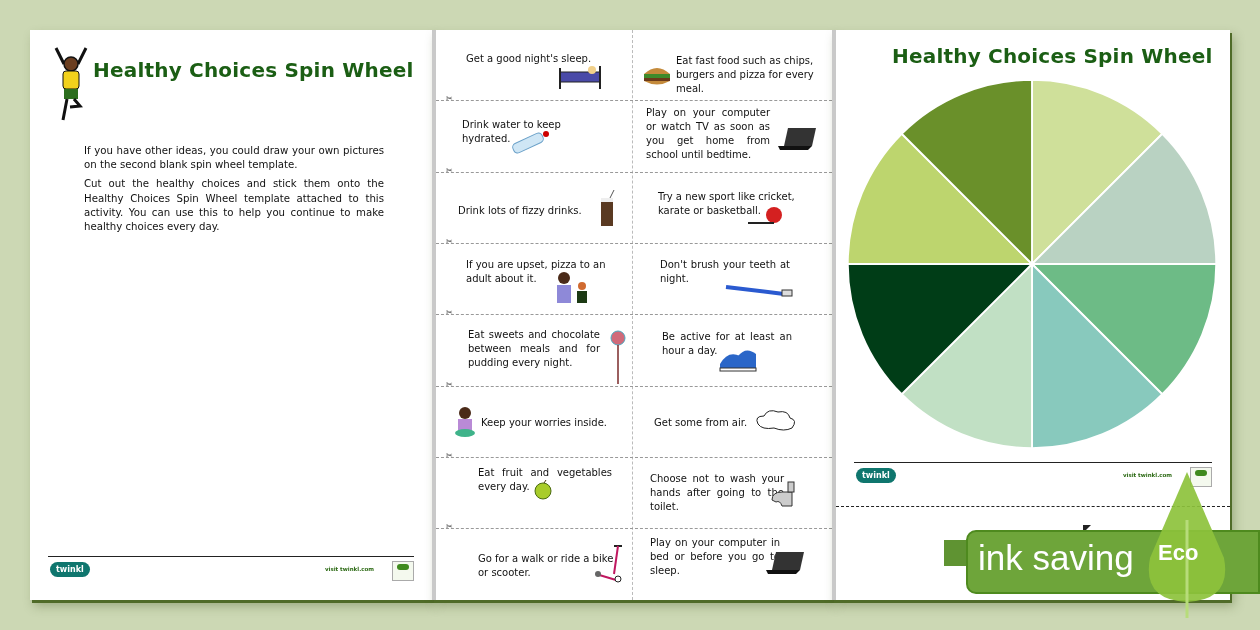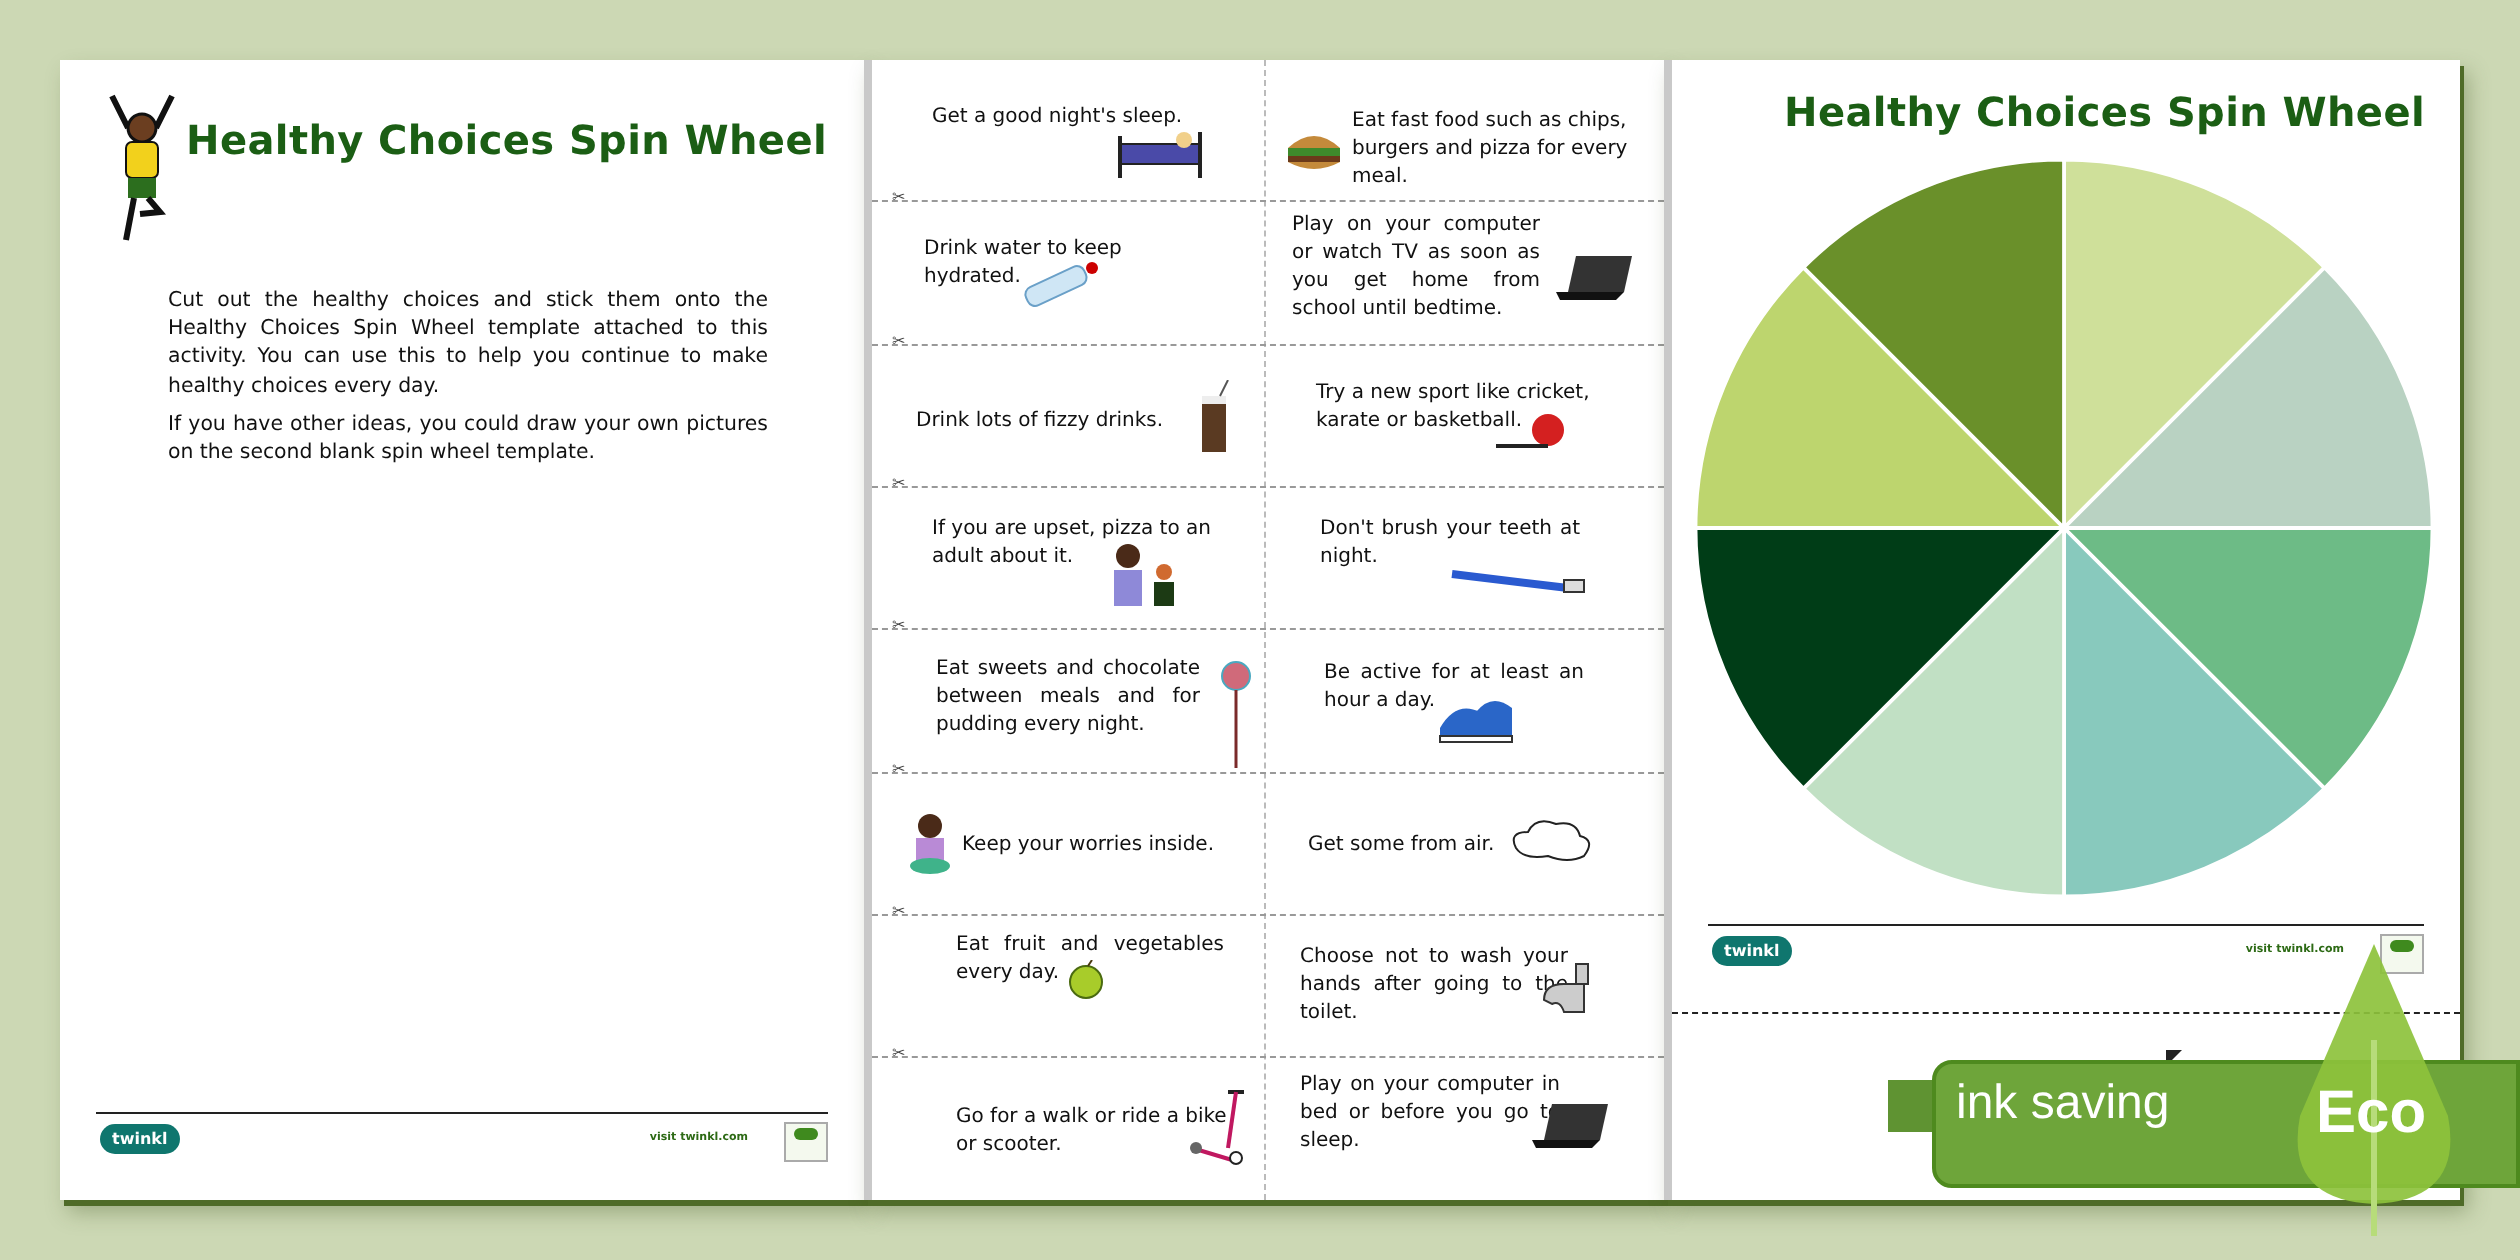--- a/index.html
+++ b/index.html
@@ -23,40 +23,40 @@
 .grid{position:absolute;left:0;top:0;width:100%;height:100%}
 .card{position:absolute;font-size:10px;line-height:14px;color:#111}
 .hdash{position:absolute;left:0;width:100%;border-top:1px dashed #999}
 .vdash{position:absolute;top:0;height:100%;left:196px;border-left:1px dashed #bbb}
 .sc{position:absolute;left:10px;font-size:8px;color:#444}
 .ic{position:absolute}
 #p3 .title{position:absolute;left:56px;top:14px;font-size:20px}
 .wheel{position:absolute;left:8px;top:46px;width:376px;height:376px}
 .eco{position:absolute;left:966px;top:530px;width:294px;height:64px;background:#6ea53a;border-radius:10px 0 0 10px;border:2px solid #4e8a1e}
 .eco-stub{position:absolute;left:944px;top:540px;width:24px;height:26px;background:#5f9332}
-.eco-text{position:absolute;left:978px;top:538px;color:#fff;font-size:24px;font-family:"Liberation Sans",sans-serif}
+.eco-text{position:absolute;left:978px;top:538px;color:#fff;font-size:35px;font-family:"Liberation Sans",sans-serif}
 .leaf{position:absolute;left:1142px;top:470px;width:90px;height:150px}
-.eco-word{position:absolute;left:1158px;top:540px;color:#fff;font-size:30px;font-weight:bold;font-family:"Liberation Sans",sans-serif}
+.eco-word{position:absolute;left:1158px;top:540px;color:#fff;font-size:22px;font-weight:bold;font-family:"Liberation Sans",sans-serif}
 .cursor{position:absolute;left:1083px;top:525px;width:0;height:0;border-left:8px solid #222;border-bottom:8px solid transparent}
 </style>
 </head>
 <body>
 
 <div class="page" id="p1">
   <svg class="kid" viewBox="0 0 42 80">
     <path d="M6 4 L14 20 M36 4 L28 20" stroke="#111" stroke-width="3"></path>
     <circle cx="21" cy="20" r="7" fill="#6b3e20" stroke="#111" stroke-width="1.5"></circle>
     <rect x="13" y="27" width="16" height="18" rx="3" fill="#f2d11c" stroke="#111"></rect>
     <rect x="14" y="45" width="14" height="10" fill="#2c6e1e"></rect>
     <path d="M17 55 L13 76 M24 55 L30 62 L20 63" stroke="#111" stroke-width="3" fill="none"></path>
   </svg>
   <div class="title">Healthy Choices Spin Wheel</div>
   <div class="intro">
+    <p>If you have other ideas, you could draw your own pictures on the second blank spin wheel template.</p>
     <p>Cut out the healthy choices and stick them onto the Healthy Choices Spin Wheel template attached to this activity. You can use this to help you continue to make healthy choices every day.</p>
-    <p>If you have other ideas, you could draw your own pictures on the second blank spin wheel template.</p>
   </div>
   <div class="footer" style="top:526px">
     <div class="rule"></div>
     <span class="twinkl">twinkl</span>
     <span class="visit">visit twinkl.com</span>
     <span class="badge"></span>
   </div>
 </div>
 
 <div class="page" id="p2">

